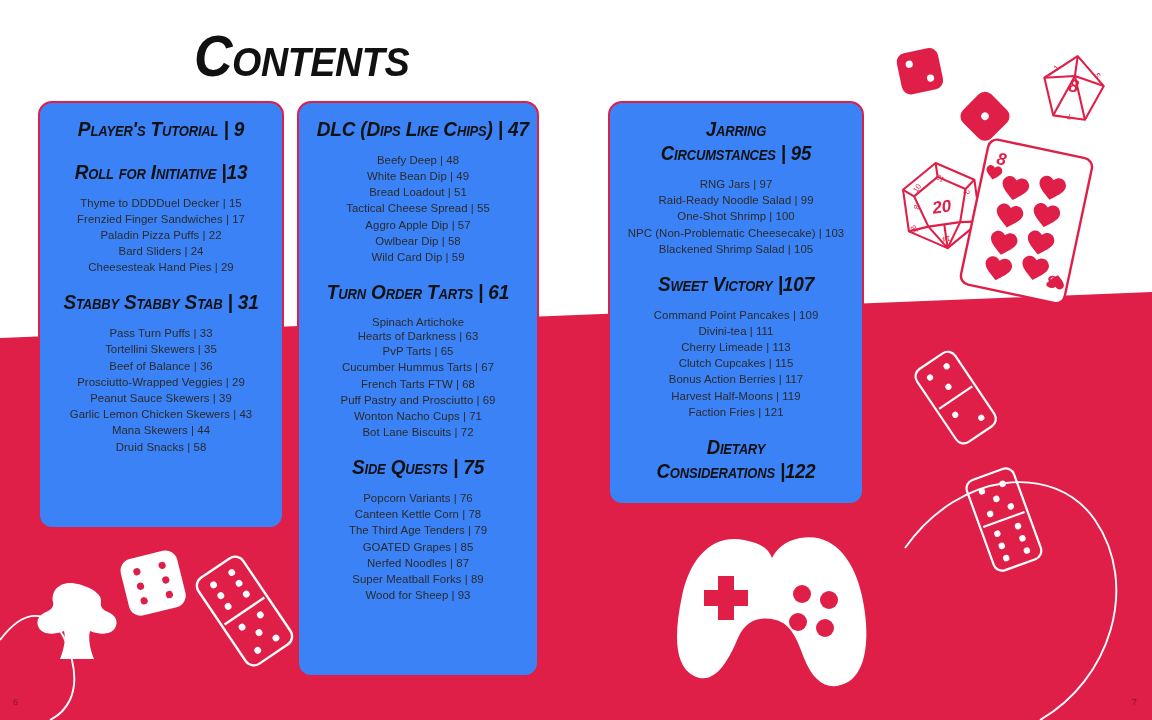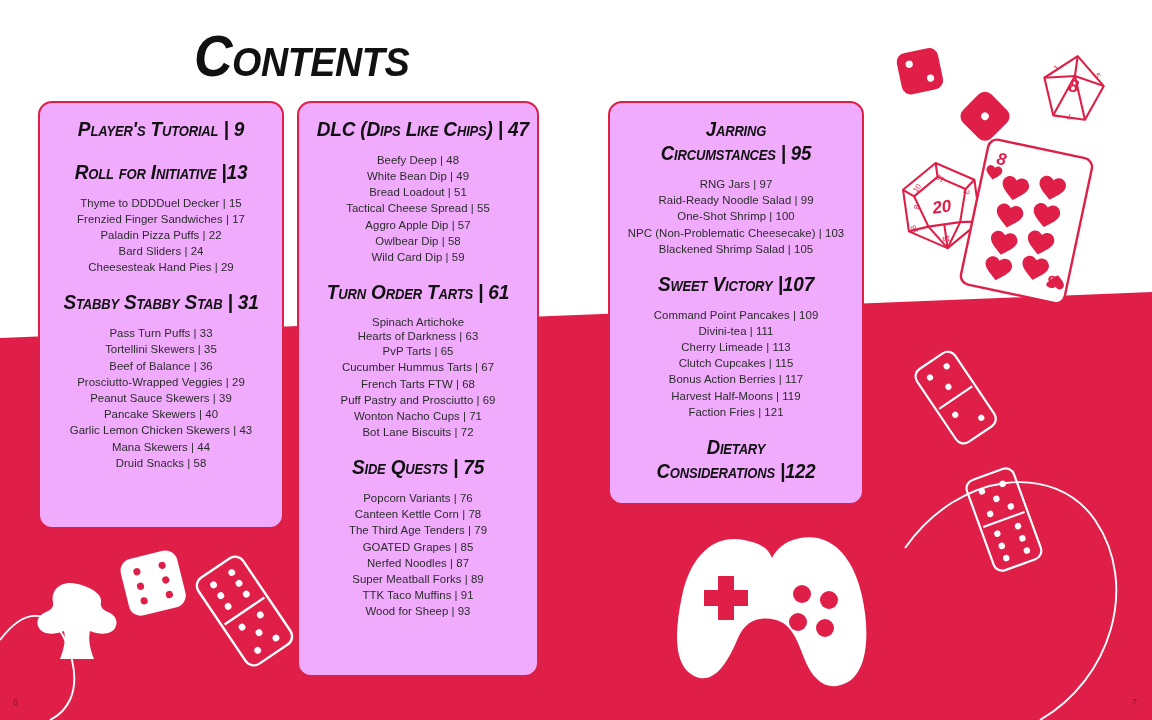--- a/index.html
+++ b/index.html
@@ -35,21 +35,21 @@
     letter-spacing:-0.5px;
     color:#111;
     transform:scaleX(0.92);
     transform-origin:left center;
     white-space:nowrap;
   }
 
   
   .card{
     position:absolute;z-index:6;
-    background:#f0abfc;
+    background:#3b82f6;
     border:2.5px solid #DF1F48;
     border-radius:14px;
     box-sizing:border-box;
   }
   #card-1{left:38px;top:101px;width:246px;height:428px;}
   #card-2{left:297px;top:101px;width:242px;height:576px;}
   #card-3{left:608px;top:101px;width:256px;height:404px;}
 
   .card-inner{padding:14px 10px 8px 10px;text-align:center;}
 
@@ -265,21 +265,20 @@
       <div class="entry">Bard Sliders | 24</div>
       <div class="entry">Cheesesteak Hand Pies | 29</div>
       <div class="gap-md"></div>
       <div class="sec-head">Stabby Stabby Stab | 31</div>
       <div class="gap-sm"></div>
       <div class="entry">Pass Turn Puffs | 33</div>
       <div class="entry">Tortellini Skewers | 35</div>
       <div class="entry">Beef of Balance | 36</div>
       <div class="entry">Prosciutto-Wrapped Veggies | 29</div>
       <div class="entry">Peanut Sauce Skewers | 39</div>
-      <div class="entry">Pancake Skewers | 40</div>
       <div class="entry">Garlic Lemon Chicken Skewers | 43</div>
       <div class="entry">Mana Skewers | 44</div>
       <div class="entry">Druid Snacks | 58</div>
     </div>
   </div>
 
   <div class="card" id="card-2">
     <div class="card-inner">
       <div class="sec-head">DLC (Dips Like Chips) | 47</div>
       <div class="gap-sm"></div>
@@ -303,21 +302,20 @@
       <div class="entry">Bot Lane Biscuits | 72</div>
       <div class="gap-md"></div>
       <div class="sec-head">Side Quests | 75</div>
       <div class="gap-sm"></div>
       <div class="entry">Popcorn Variants | 76</div>
       <div class="entry">Canteen Kettle Corn | 78</div>
       <div class="entry">The Third Age Tenders | 79</div>
       <div class="entry">GOATED Grapes | 85</div>
       <div class="entry">Nerfed Noodles | 87</div>
       <div class="entry">Super Meatball Forks | 89</div>
-      <div class="entry">TTK Taco Muffins | 91</div>
       <div class="entry">Wood for Sheep | 93</div>
     </div>
   </div>
 
   <div class="card" id="card-3">
     <div class="card-inner">
       <div class="sec-head two-line">Jarring</div>
       <div class="sec-head two-line">Circumstances | 95</div>
       <div class="gap-sm"></div>
       <div class="entry">RNG Jars | 97</div>

